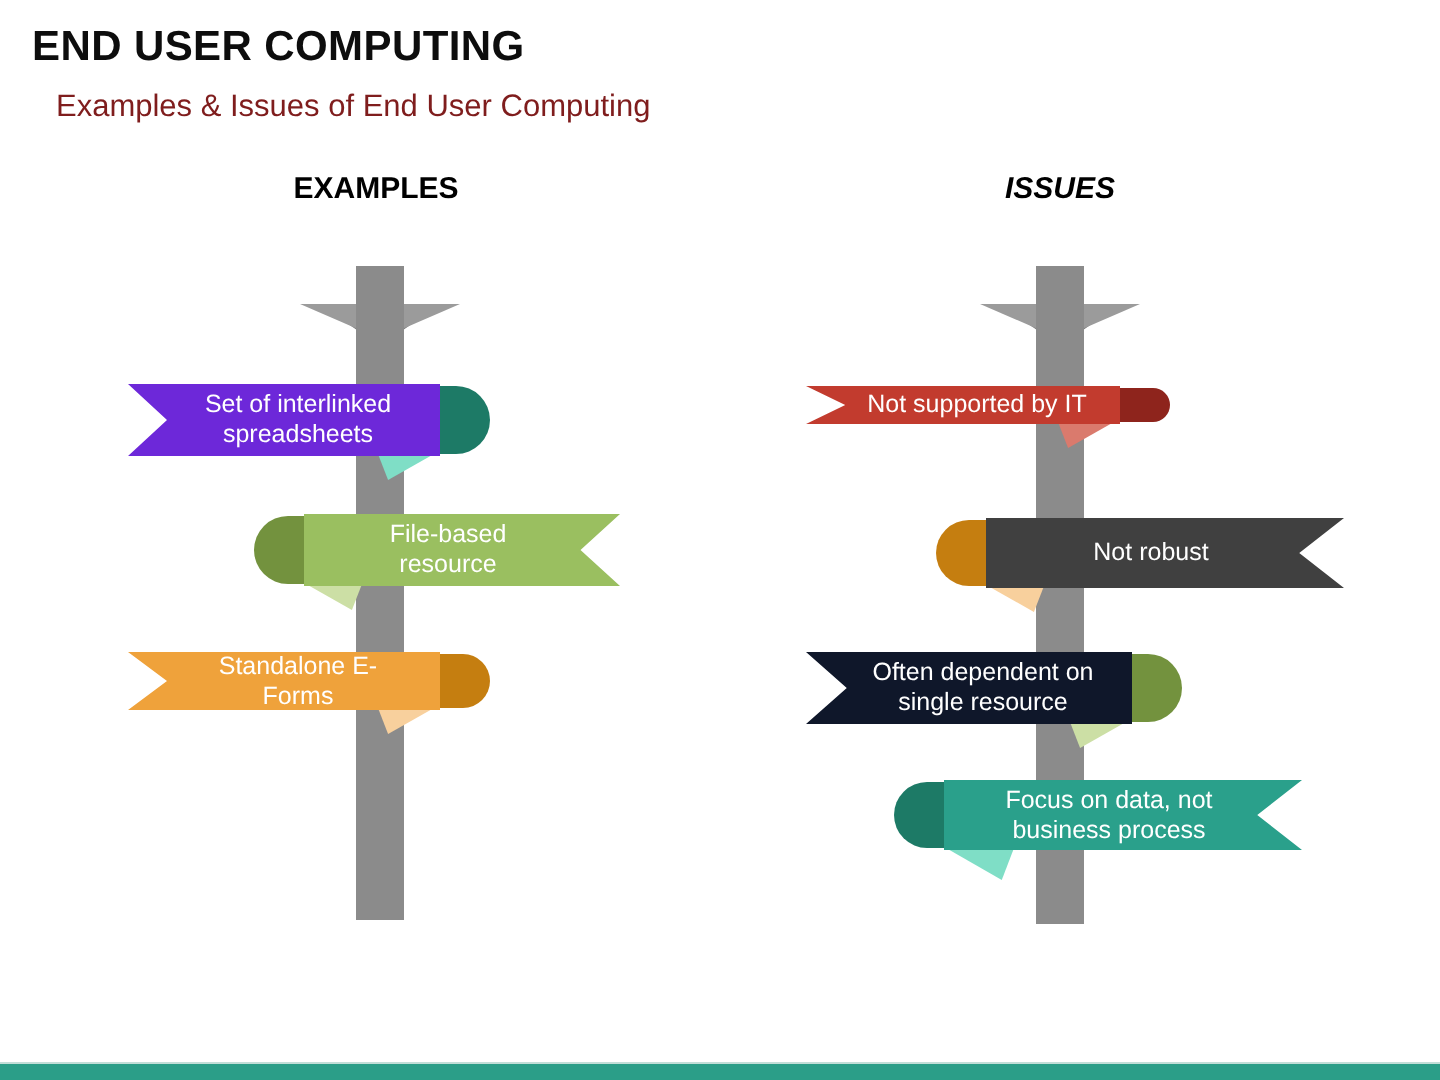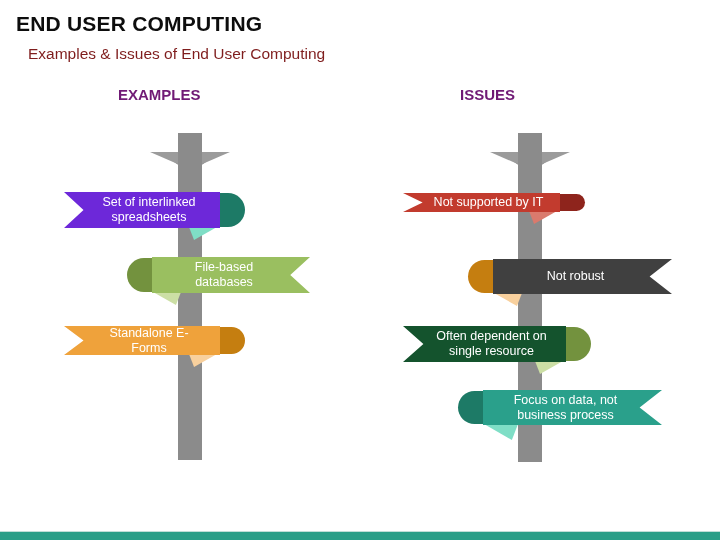--- a/index.html
+++ b/index.html
@@ -3,21 +3,21 @@
 <meta charset="utf-8">
 <style>
   html,body{margin:0;padding:0;}
   body{width:720px;height:540px;position:relative;background:#ffffff;overflow:hidden;
        font-family:"Liberation Sans", sans-serif;}
   .abs{position:absolute;}
 
   
   .slide-title{left:16px;top:12px;font-size:21px;font-weight:700;color:#0d0d0d;letter-spacing:.2px;}
   .slide-subtitle{left:28px;top:45px;font-size:15.5px;font-weight:400;color:#7f1d1d;}
-  .col-header{top:86px;width:140px;font-size:15px;font-weight:700;color:#701a75;}
+  .col-header{top:86px;width:140px;text-align:center;font-size:15px;font-weight:700;color:#000000;}
 
   
   .pole{width:24px;background:#8b8b8b;z-index:1;}
   .wings{z-index:0;}
 
   
   .banner{position:absolute;}
   .banner .body{position:absolute;inset:0;z-index:3;display:flex;align-items:center;justify-content:center;
                 color:#fff;font-size:12.5px;line-height:1.18;text-align:center;}
   .point-left  .body{clip-path:polygon(0 0,100% 0,100% 100%,0 100%,12.5% 50%);padding:0 10px 0 24px;}
@@ -34,42 +34,42 @@
   
   .footer-bar{left:0;top:531px;width:720px;height:9px;border-top:1px solid #c2ded8;box-sizing:border-box;}
 </style>
 </head>
 <body>
 
 <div class="abs slide-title">END USER COMPUTING</div>
 <div class="abs slide-subtitle">Examples &amp; Issues of End User Computing</div>
 
 <div class="abs col-header" style="left:118px;">EXAMPLES</div>
-<div class="abs col-header" style="left:460px;">ISSUES</div>
+<div class="abs col-header" style="left:460px;font-style:italic;">ISSUES</div>
 
 <svg class="abs wings" style="left:150px;top:149px;" width="80" height="26" viewBox="0 0 80 26">
   <polygon points="14,6 66,6 40,24" fill="#7a7a7a"></polygon>
   <polygon points="0,3 30,3 30,16" fill="#9b9b9b"></polygon>
   <polygon points="50,3 80,3 50,16" fill="#9b9b9b"></polygon>
 </svg>
 <div class="abs pole" style="left:178px;top:133px;height:327px;"></div>
 
 <div class="banner point-left" style="left:64px;top:192px;width:156px;height:36px;">
   <div class="cap" style="background-color: rgb(29, 122, 102);"></div>
   <div class="fold" style="background-color: rgb(127, 222, 198);"></div>
   <div class="body" style="background-color: #6d28d9;">
     <span class="label narrow">Set of interlinked spreadsheets</span>
   </div>
 </div>
 
 <div class="banner point-right" style="left:152px;top:257px;width:158px;height:36px;">
   <div class="cap" style="background-color: rgb(115, 146, 62);"></div>
   <div class="fold" style="background-color: rgb(204, 223, 165);"></div>
   <div class="body" style="background-color: rgb(154, 191, 96);">
-    <span class="label" style="max-width:90px;">File-based databases</span>
+    <span class="label" style="max-width:90px;">File-based resource</span>
   </div>
 </div>
 
 <div class="banner point-left" style="left:64px;top:326px;width:156px;height:29px;">
   <div class="cap" style="background-color: rgb(197, 126, 16);"></div>
   <div class="fold" style="background-color: rgb(248, 208, 157);"></div>
   <div class="body" style="background-color: rgb(239, 162, 59);">
     <span class="label" style="max-width:100px;">Standalone E-Forms</span>
   </div>
 </div>
@@ -93,26 +93,26 @@
   <div class="cap" style="background-color: rgb(197, 126, 16);"></div>
   <div class="fold" style="background-color: rgb(248, 208, 157);"></div>
   <div class="body" style="background-color: #404040;">
     <span class="label">Not robust</span>
   </div>
 </div>
 
 <div class="banner point-left" style="left:403px;top:326px;width:163px;height:36px;">
   <div class="cap" style="background-color: rgb(115, 146, 62);"></div>
   <div class="fold" style="background-color: rgb(204, 223, 165);"></div>
-  <div class="body" style="background-color: #14532d;">
+  <div class="body" style="background-color: #0f172a;">
     <span class="label narrow">Often dependent on single resource</span>
   </div>
 </div>
 
-<div class="banner point-right" style="left:483px;top:390px;width:179px;height:35px;">
+<div class="banner point-right" style="left:472px;top:390px;width:179px;height:35px;">
   <div class="cap" style="background-color: rgb(29, 122, 102);"></div>
   <div class="fold" style="width: 34px; height: 16px; background-color: rgb(127, 222, 198);"></div>
   <div class="body" style="background-color: rgb(42, 160, 139);">
     <span class="label narrow">Focus on data, not business process</span>
   </div>
 </div>
 
 <div class="abs footer-bar" style="background-color: rgb(43, 158, 136);"></div>
 
 </body></html>

